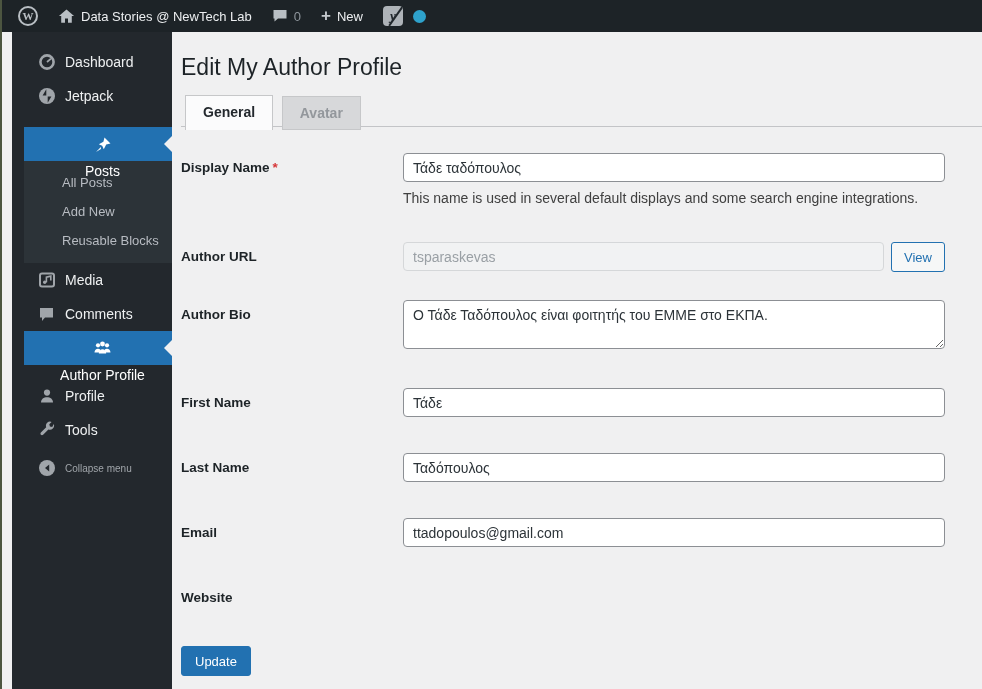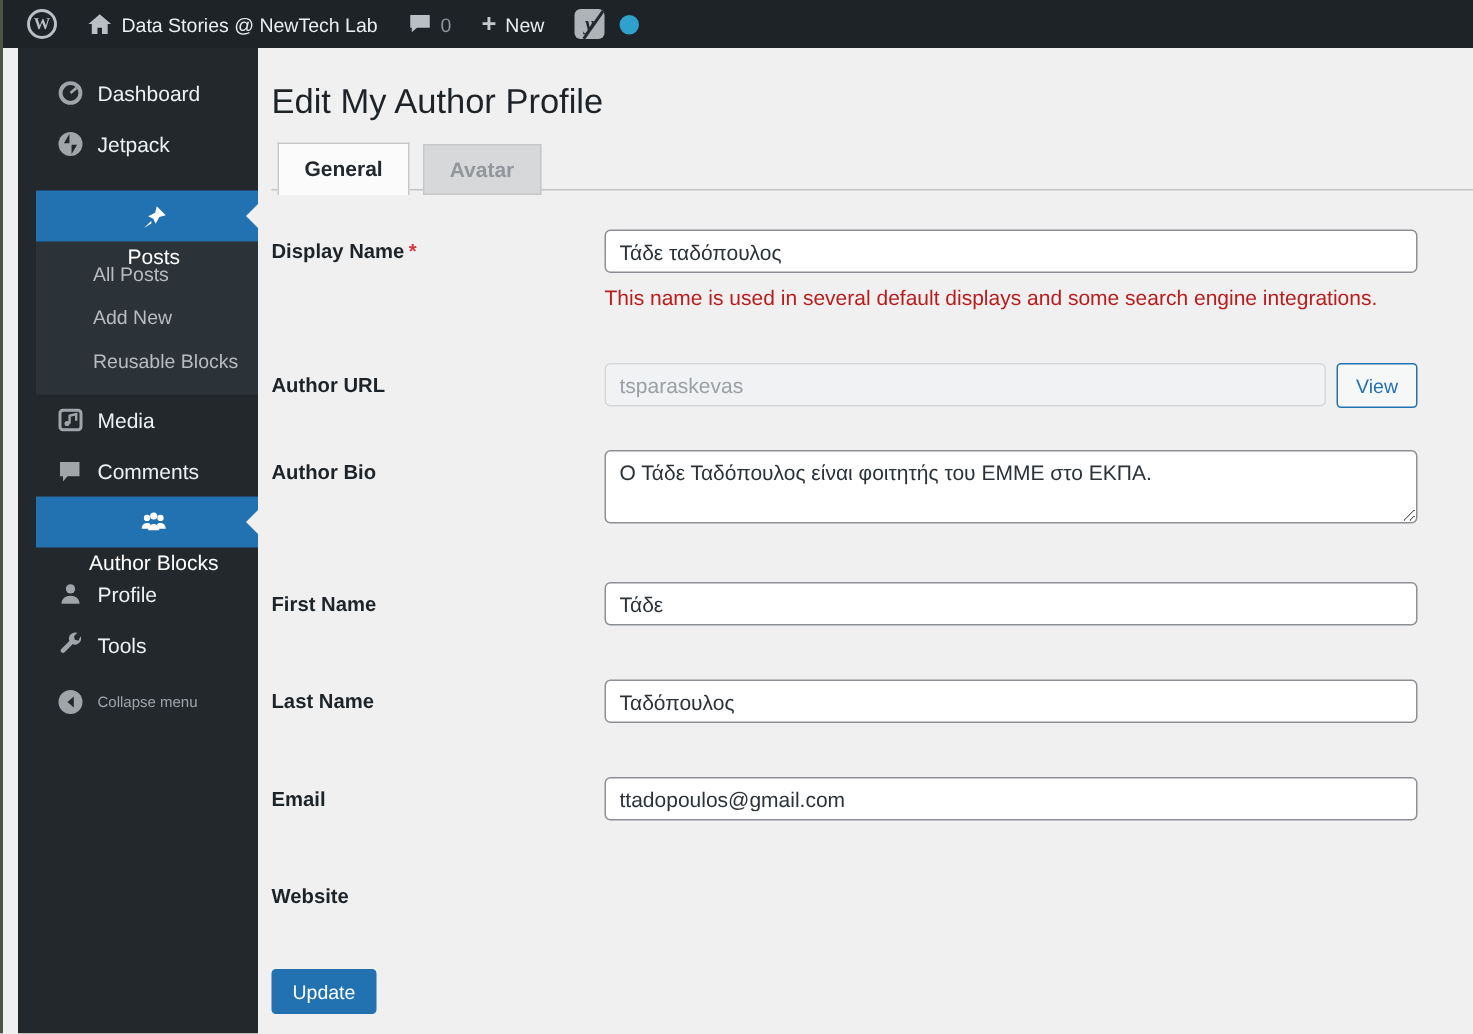--- a/index.html
+++ b/index.html
@@ -92,21 +92,21 @@
   .req { color:#d63638; margin-left:3px; }
   .fctrl { flex:1; min-width:0; }
   input.txt, textarea.txt {
     width:100%; border:1px solid #8c8f94; border-radius:4px;
     background:#fff; color:#2c3338; padding:3px 9px; font-size:14px; height:29px;
     font-family:"Liberation Sans", sans-serif; outline:none;
   }
   .greek { font-family:"Liberation Serif", serif; font-size:15px; }
   textarea.txt { height:49px; resize:both; padding-top:5px; line-height:1.4; }
   input.disabled { background:#f1f2f3; border-color:#d5d7d9; color:#9aa0a5; }
-  .help { margin-top:8px; font-size:14px; color:#b91c1c; }
+  .help { margin-top:8px; font-size:14px; color:#404040; }
   .url-wrap { display:flex; gap:7px; }
   .view-btn {
     flex:none; background:#f6f7f7; border:1px solid #2271b1; color:#2271b1;
     border-radius:3px; font-size:13px; padding:5px 12px; height:30px; cursor:pointer;
     font-family:"Liberation Sans", sans-serif;
   }
   .update-btn {
     margin-top:5px; background:#2271b1; border:1px solid #2271b1; color:#fff;
     border-radius:3px; font-size:13px; padding:6px 13px; height:30px; cursor:pointer;
     font-family:"Liberation Sans", sans-serif;
@@ -209,21 +209,21 @@
 
   <div class="menu-item active">
     <span class="mi-icon">
       <svg width="19" height="19" viewBox="0 0 19 19" fill="currentColor">
           <circle cx="5" cy="6.3" r="2.1"></circle>
           <circle cx="14" cy="6.3" r="2.1"></circle>
           <circle cx="9.5" cy="5" r="2.4"></circle>
           <path d="M1.5 13.5c0-2.4 1.6-3.8 3.5-3.8 1 0 1.8.3 2.4 1-.8 1-1.2 2-1.2 2.8zM12.8 13.5c0-.8-.4-1.8-1.2-2.8.6-.7 1.4-1 2.4-1 1.9 0 3.5 1.4 3.5 3.8zM5.8 14.5c0-2.6 1.7-4.2 3.7-4.2s3.7 1.6 3.7 4.2z"></path>
         </svg>
     </span>
-    <span>Author Blocks</span>
+    <span>Author Profile</span>
   </div>
 
   <div class="mi-sep"></div>
 
   <div class="menu-item">
     <span class="mi-icon">
       <svg width="18" height="18" viewBox="0 0 18 18" fill="currentColor">
           <circle cx="9" cy="5.6" r="3.1"></circle>
           <path d="M3 15.5c0-3.4 2.7-5.3 6-5.3s6 1.9 6 5.3z"></path>
         </svg>

